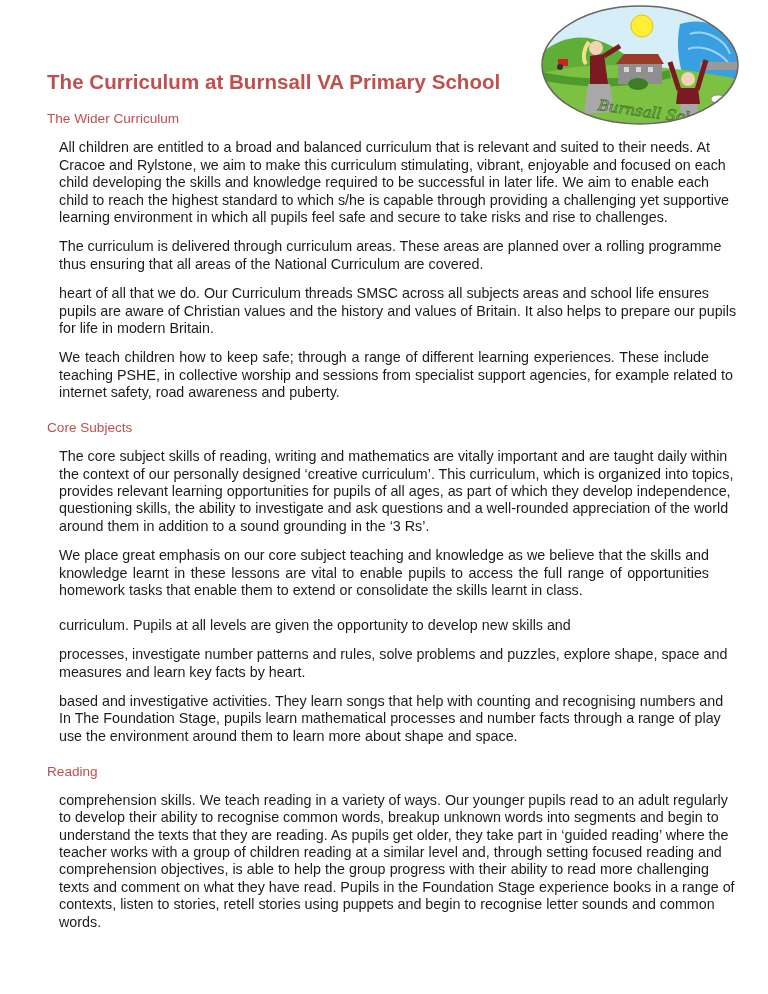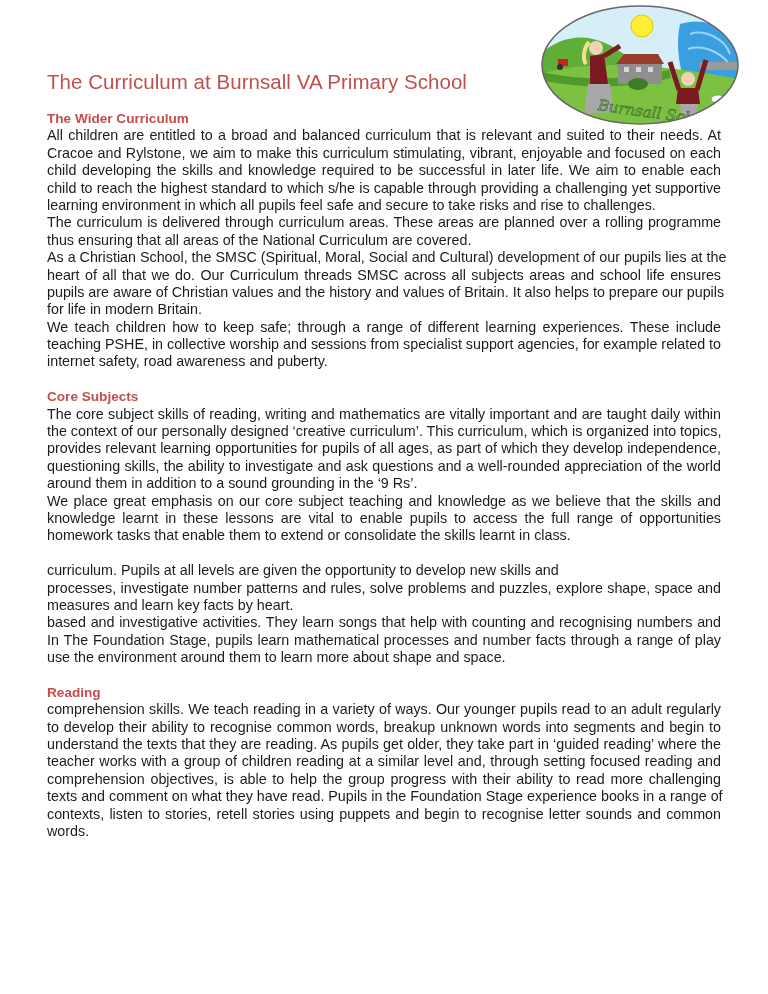--- a/index.html
+++ b/index.html
@@ -20,43 +20,43 @@
     top: 4px;
     width: 200px;
     height: 122px;
   }
   .title {
     position: absolute;
     left: 47px;
     top: 70px;
     margin: 0;
     font-size: 20.5px;
-    font-weight: normal;
+    font-weight: bold;
     color: #c0504d;
     white-space: nowrap;
     letter-spacing: 0.05px;
   }
   .content {
     position: absolute;
     left: 47px;
     top: 110px;
     width: 674px;
   }
   .section {
     margin: 0 0 17.4px 0;
   }
   .section-heading {
     font-size: 13.6px;
-    font-weight: bold;
+    font-weight: normal;
     color: #c0504d;
     line-height: 17.4px;
     height: 17.4px;
     margin: 0;
   }
-  .para { margin: 0; }
+  .para { margin: 12px; }
   .line {
     display: block;
     font-size: 14.3px;
     line-height: 17.4px;
     height: 17.4px;
     color: #1c1c1c;
     text-align: justify;
     text-align-last: justify;
     white-space: nowrap;
   }
@@ -131,39 +131,38 @@
         <span class="line">Cracoe and Rylstone, we aim to make this curriculum stimulating, vibrant, enjoyable and focused on each</span>
         <span class="line">child developing the skills and knowledge required to be successful in later life. We aim to enable each</span>
         <span class="line">child to reach the highest standard to which s/he is capable through providing a challenging yet supportive</span>
         <span class="line last">learning environment in which all pupils feel safe and secure to take risks and rise to challenges.</span>
       </p>
       <p class="para">
         <span class="line">The curriculum is delivered through curriculum areas. These areas are planned over a rolling programme</span>
         <span class="line last">thus ensuring that all areas of the National Curriculum are covered.</span>
       </p>
       <p class="para">
-        <span class="line">As a Christian School, the SMSC (Spiritual, Moral, Social and Cultural) development of our pupils lies at the</span>
         <span class="line">heart of all that we do. Our Curriculum threads SMSC across all subjects areas and school life ensures</span>
         <span class="line">pupils are aware of Christian values and the history and values of Britain. It also helps to prepare our pupils</span>
         <span class="line last">for life in modern Britain.</span>
       </p>
       <p class="para">
         <span class="line">We teach children how to keep safe; through a range of different learning experiences. These include</span>
         <span class="line">teaching PSHE, in collective worship and sessions from specialist support agencies, for example related to</span>
         <span class="line last">internet safety, road awareness and puberty.</span>
       </p>
     </div>
     <div class="section">
       <h2 class="section-heading">Core Subjects</h2>
       <p class="para">
         <span class="line">The core subject skills of reading, writing and mathematics are vitally important and are taught daily within</span>
         <span class="line">the context of our personally designed ‘creative curriculum’. This curriculum, which is organized into topics,</span>
         <span class="line">provides relevant learning opportunities for pupils of all ages, as part of which they develop independence,</span>
         <span class="line">questioning skills, the ability to investigate and ask questions and a well-rounded appreciation of the world</span>
-        <span class="line last">around them in addition to a sound grounding in the ‘9 Rs’.</span>
+        <span class="line last">around them in addition to a sound grounding in the ‘3 Rs’.</span>
       </p>
       <p class="para">
         <span class="line">We place great emphasis on our core subject teaching and knowledge as we believe that the skills and</span>
         <span class="line">knowledge learnt in these lessons are vital to enable pupils to access the full range of opportunities</span>
         <span class="line last">homework tasks that enable them to extend or consolidate the skills learnt in class.</span>
       </p>
     </div>
     <div class="section">
       <p class="para">
         <span class="line last">curriculum. Pupils at all levels are given the opportunity to develop new skills and</span>

